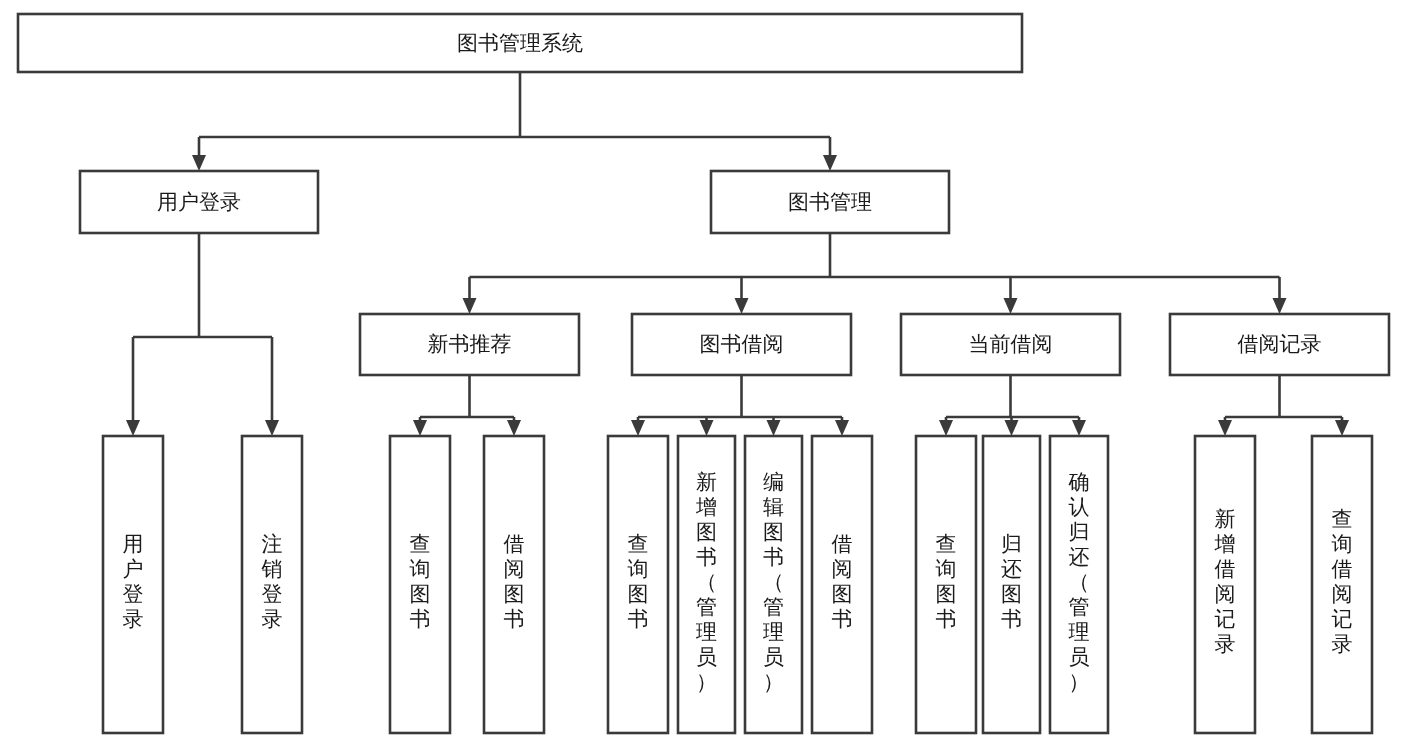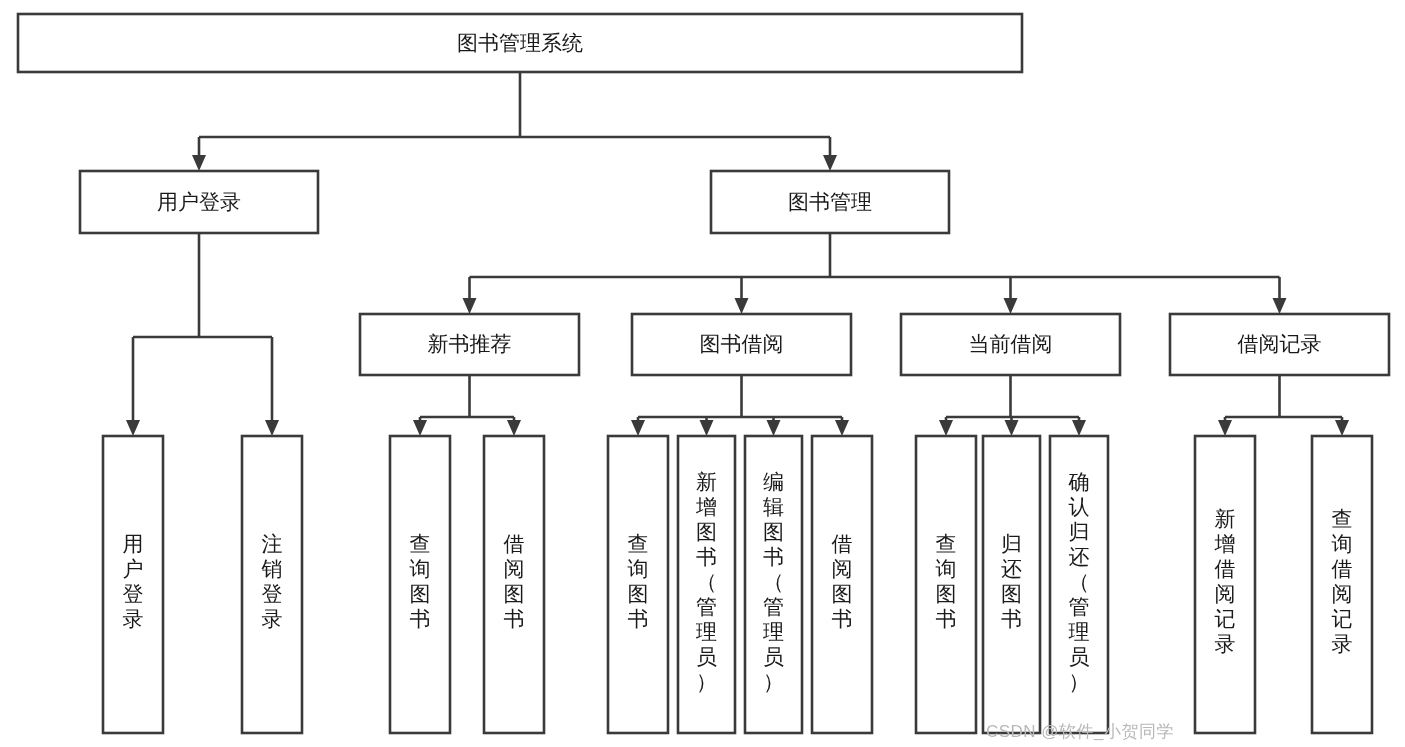--- a/index.html
+++ b/index.html
@@ -202,14 +202,13 @@
         <g>
           <rect x="1195" y="436" width="60" height="297" class="node-box"></rect>
           <text x="1225" class="node-label-vertical" y="526"><tspan x="1225" dy="0">新</tspan><tspan x="1225" dy="25">增</tspan><tspan x="1225" dy="25">借</tspan><tspan x="1225" dy="25">阅</tspan><tspan x="1225" dy="25">记</tspan><tspan x="1225" dy="25">录</tspan></text>
         </g>
         <g>
           <rect x="1312" y="436" width="60" height="297" class="node-box"></rect>
           <text x="1342" class="node-label-vertical" y="526"><tspan x="1342" dy="0">查</tspan><tspan x="1342" dy="25">询</tspan><tspan x="1342" dy="25">借</tspan><tspan x="1342" dy="25">阅</tspan><tspan x="1342" dy="25">记</tspan><tspan x="1342" dy="25">录</tspan></text>
         </g>
       </g>
   </svg>
-  <div class="watermark">CSDN @软件_小贺同学</div>
 </div>
 
 </body></html>

